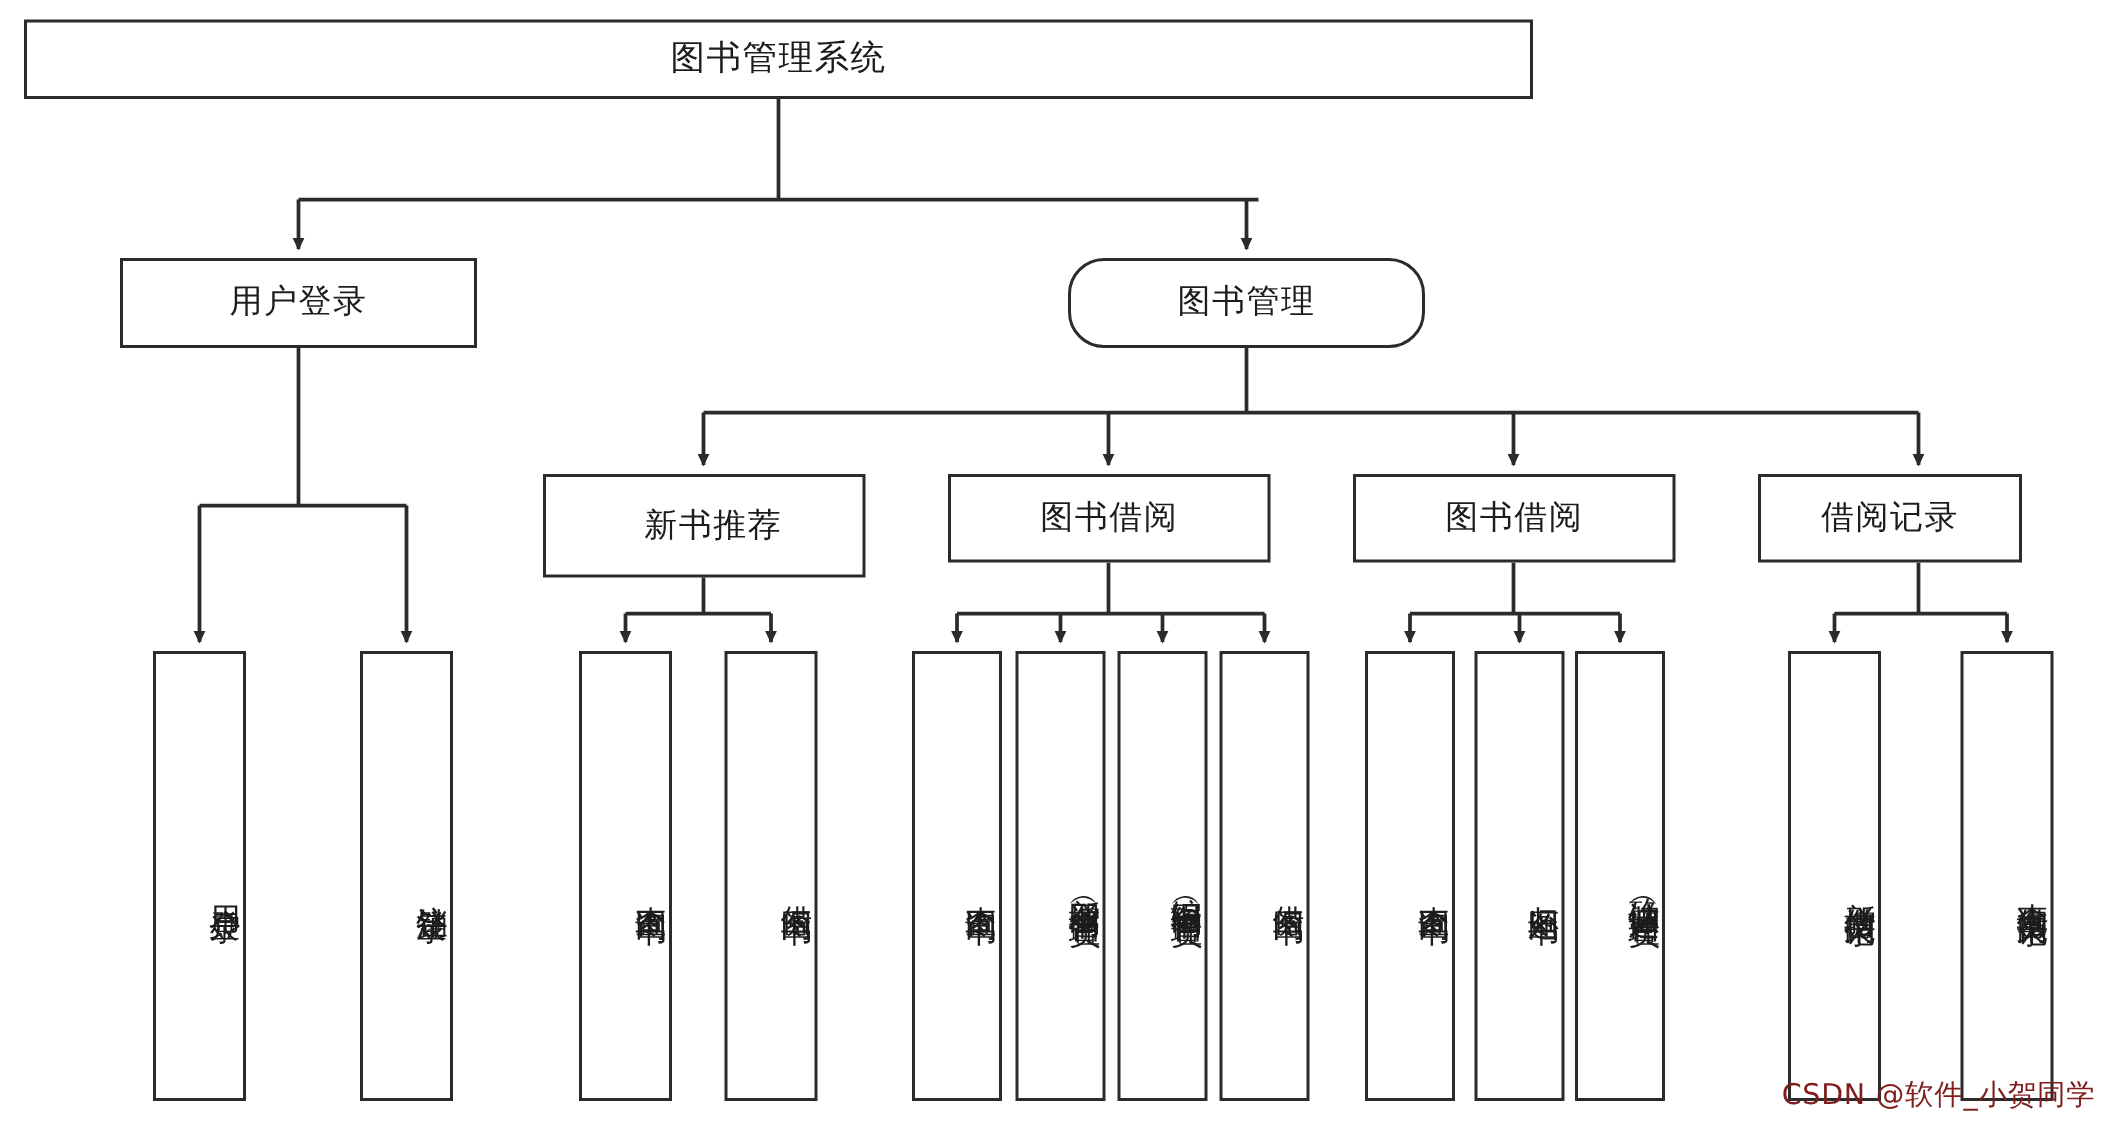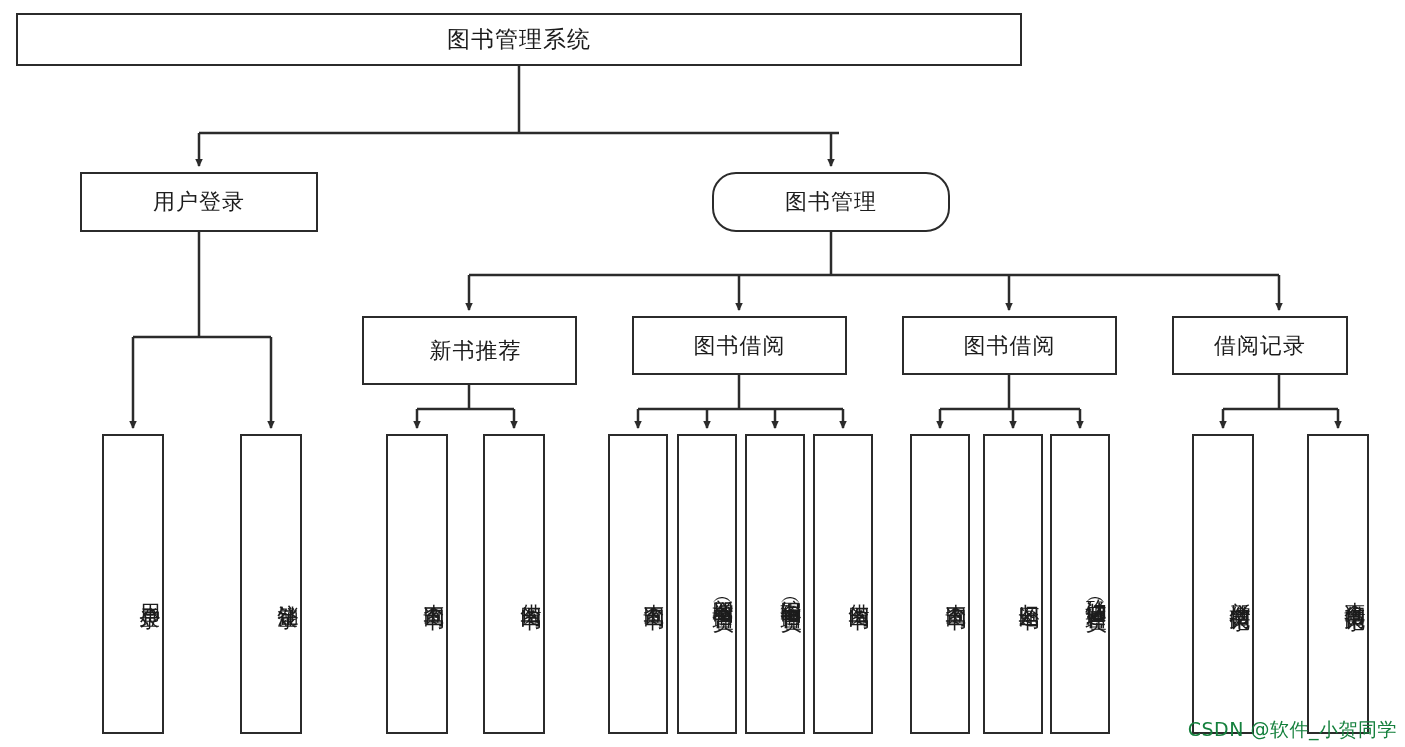--- a/index.html
+++ b/index.html
@@ -61,21 +61,21 @@
   .node.vert .vlabel {
     writing-mode: vertical-rl;
     text-orientation: upright;
     white-space: nowrap;
   }
   .watermark {
     position: absolute;
     right: 8px;
     bottom: 4px;
     font-size: 19px;
-    color: #15803d;
+    color: #7f1d1d;
     letter-spacing: 0.5px;
     white-space: nowrap;
     user-select: none;
     margin-left: 28px;
   }
 </style>
 </head>
 <body>
 
 <div id="diagram-root">

